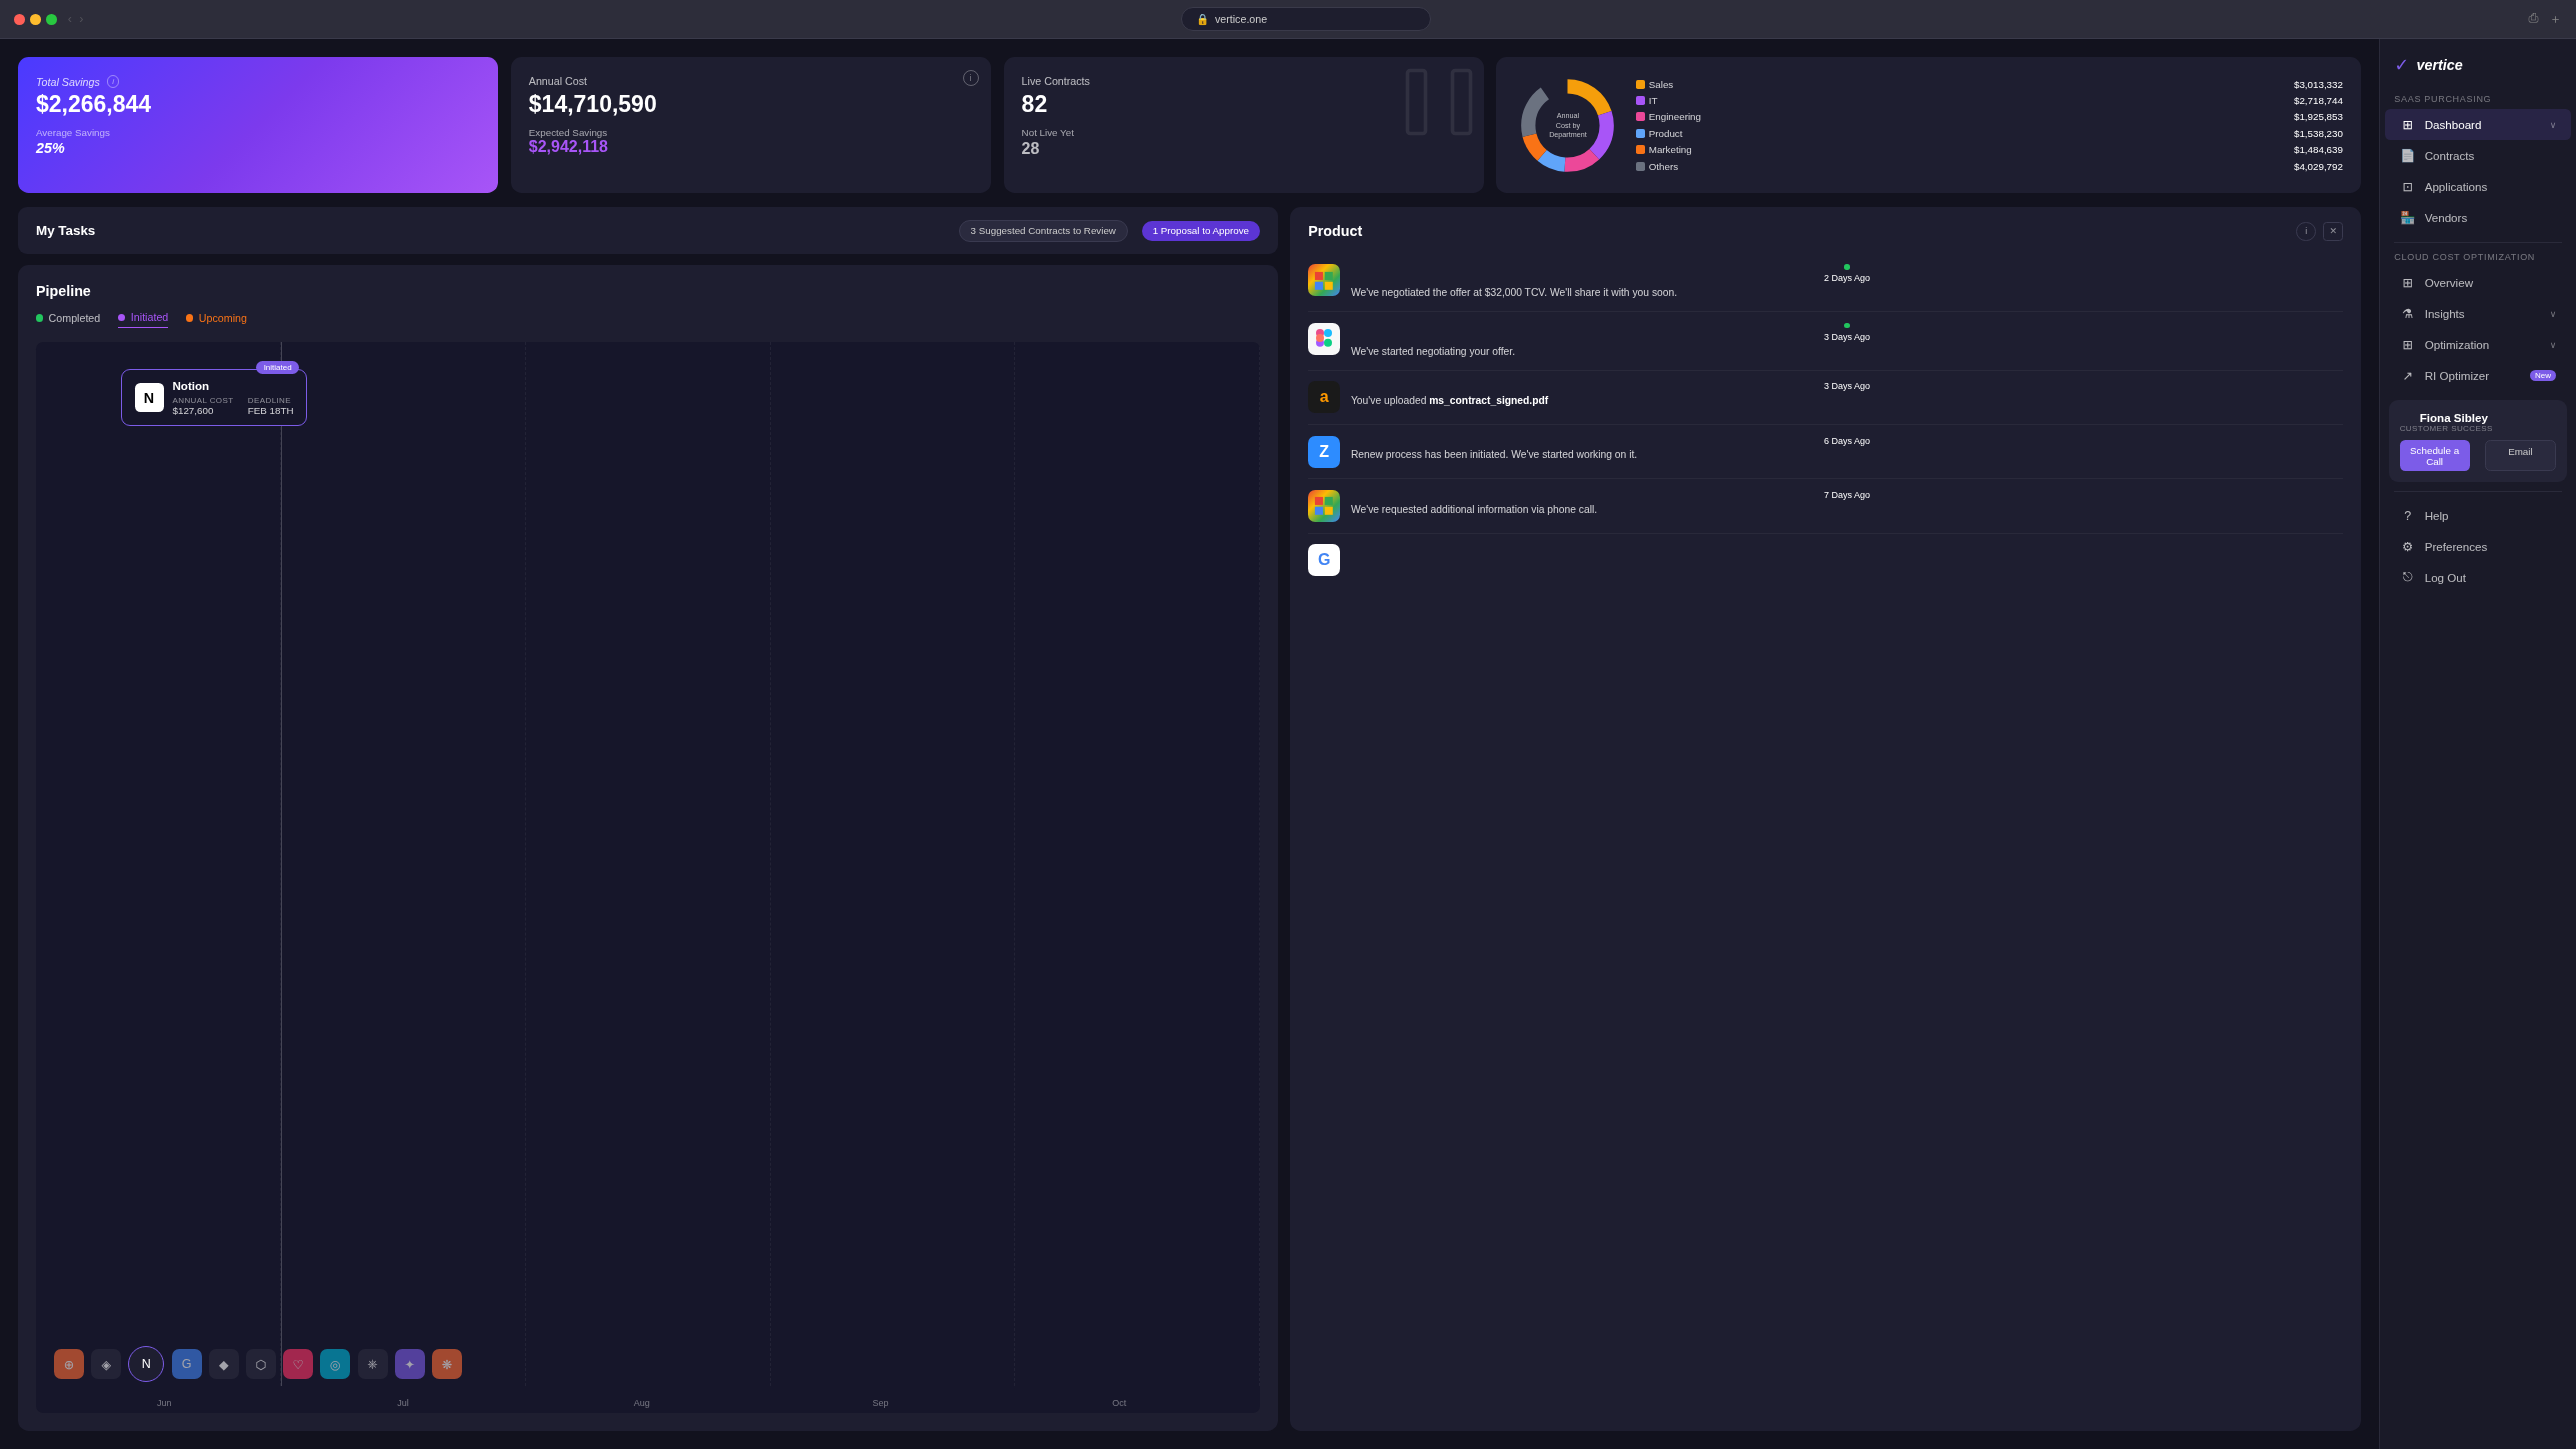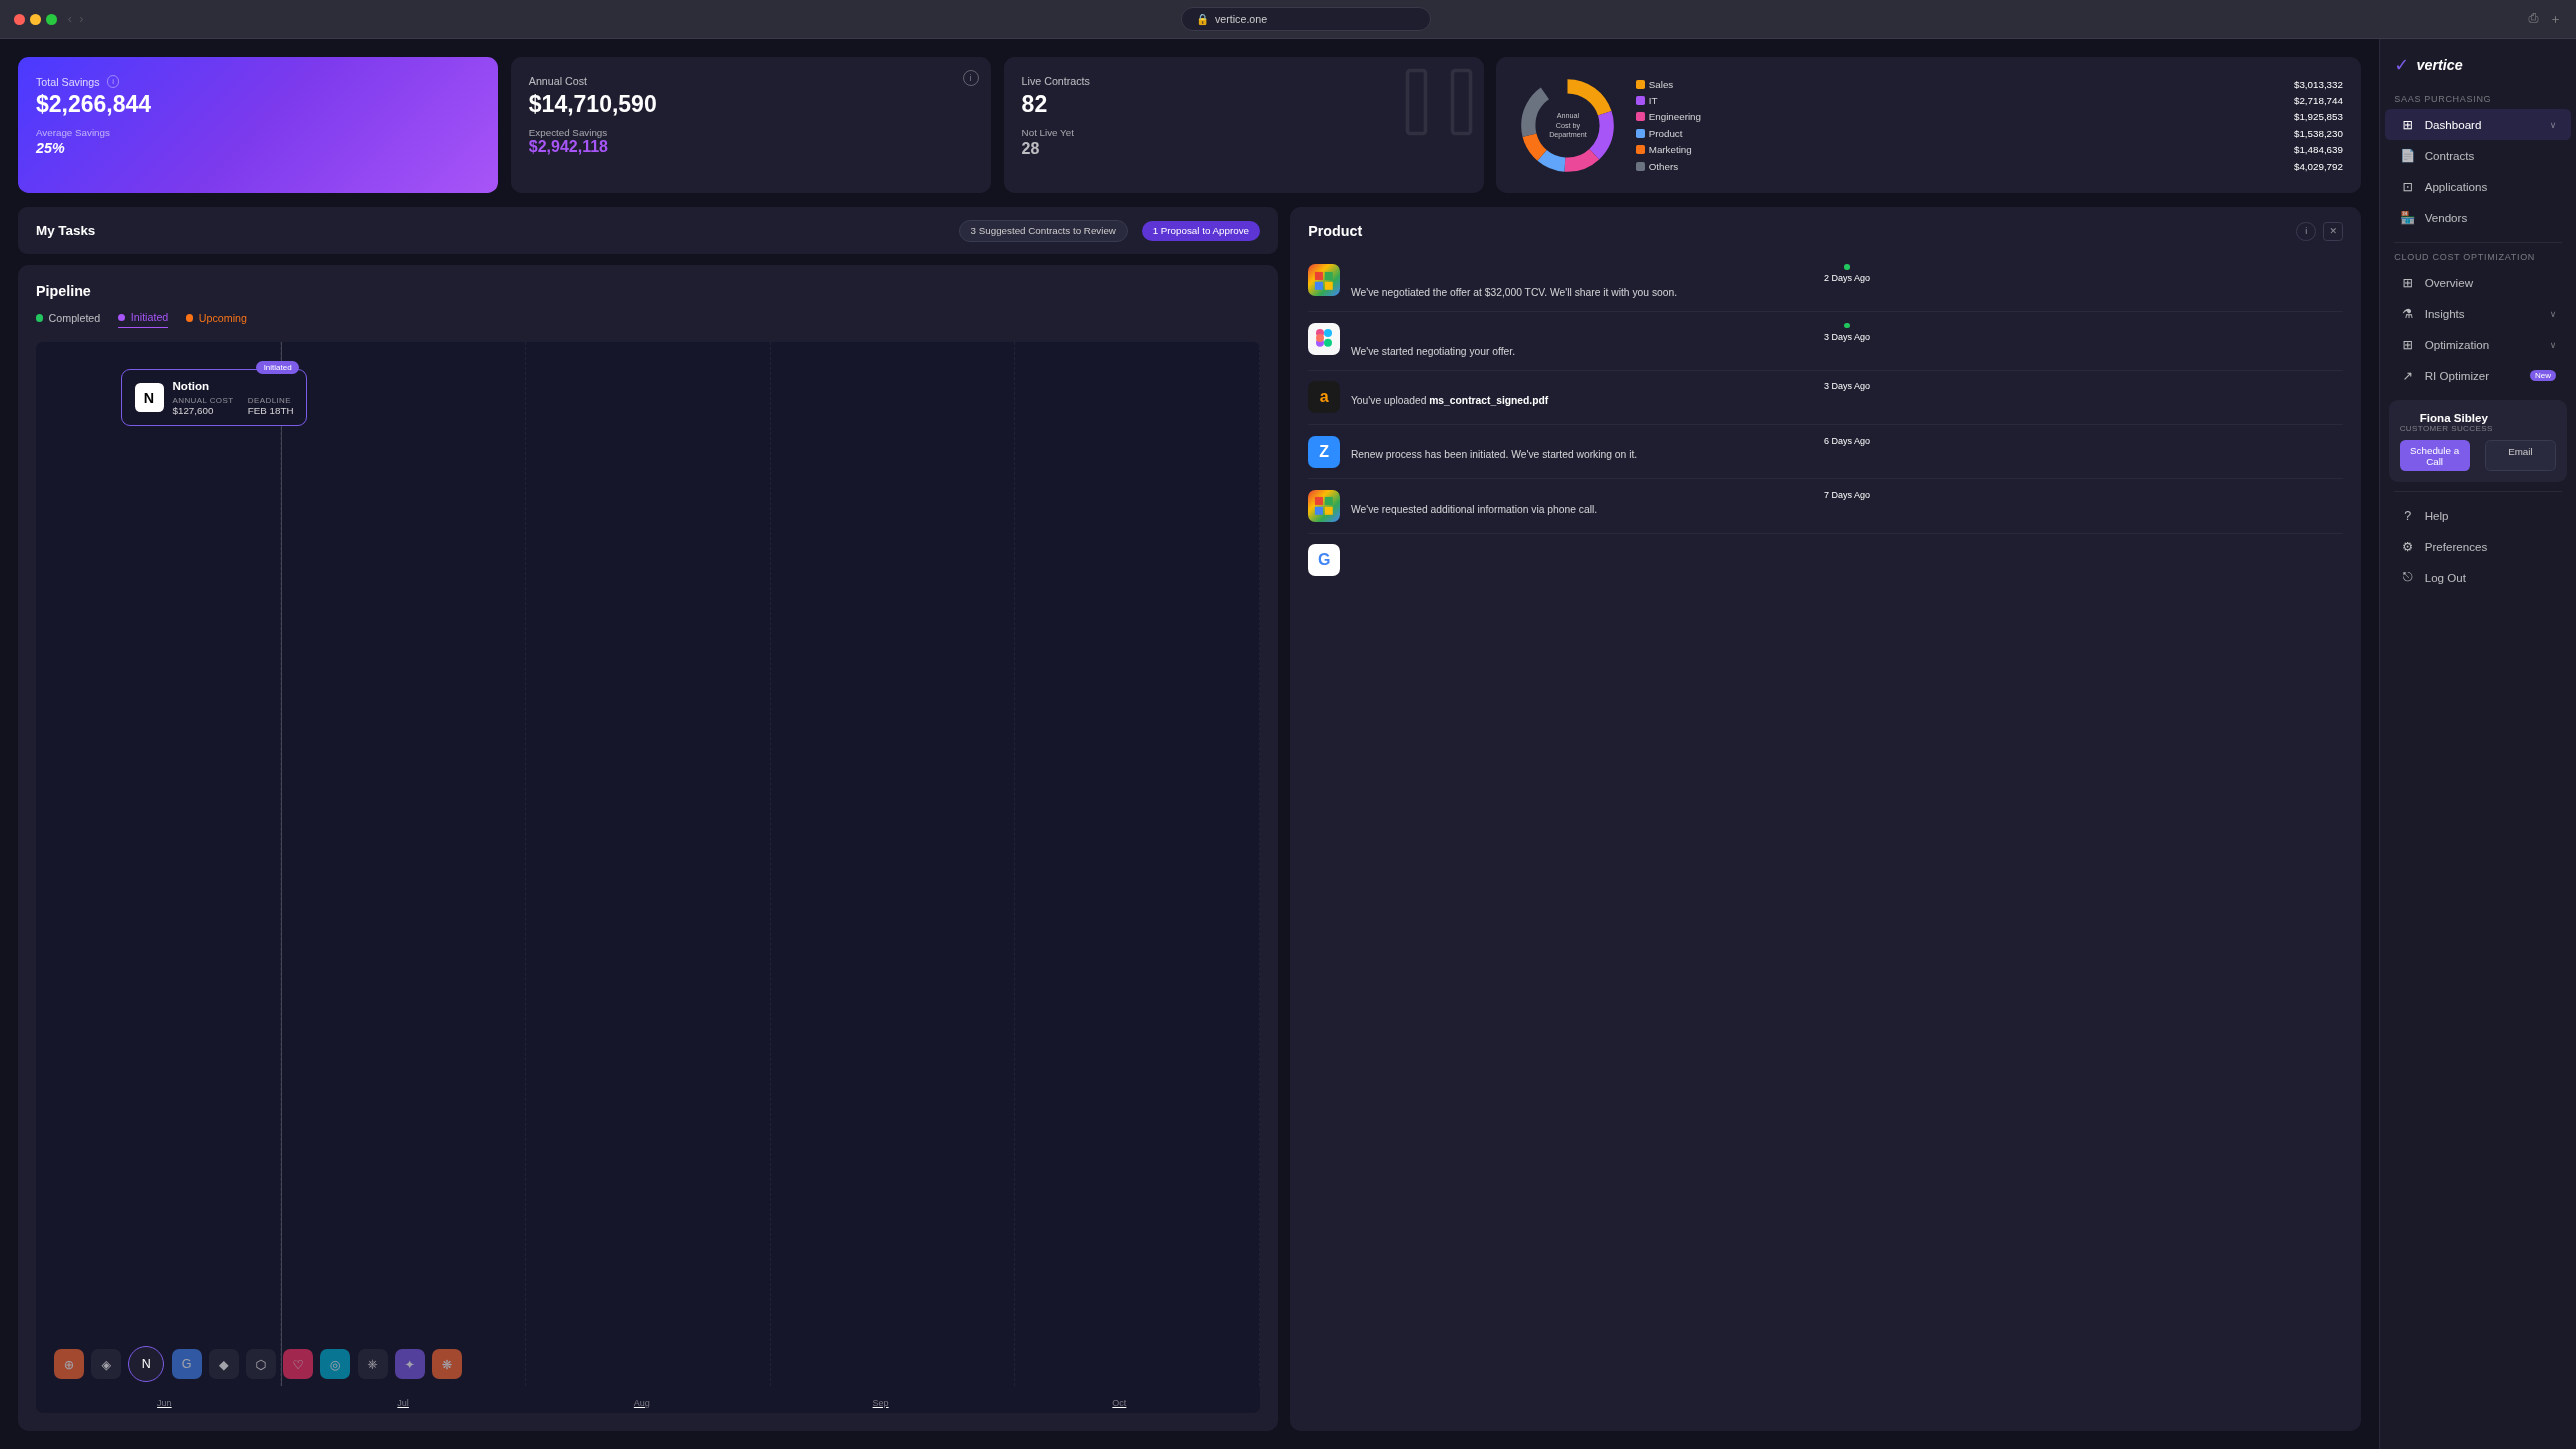--- a/index.html
+++ b/index.html
@@ -104,21 +104,21 @@
     }
 
     .card-label {
       font-size: 10.7px;
       color: rgba(255,255,255,0.7);
       margin-bottom: 3.6px;
       display: flex;
       align-items: center;
       gap: 3.6px;
     }
-    .card-gradient .card-label { color: rgba(255,255,255,0.8); }
+    .card-gradient .card-label { color: rgba(255,255,255,0.8); font-style: italic; }
 
     .card-value {
       font-size: 23px;
       font-weight: 700;
       color: #fff;
       margin-bottom: 9px;
     }
 
     .card-sub-label {
       font-size: 9.8px;
@@ -338,21 +338,20 @@
       flex: 1;
       border-right: 0.9px dashed rgba(255,255,255,0.06);
     }
 
     .timeline-labels {
       position: absolute;
       bottom: 5.4px;
       left: 0; right: 12px;
       display: flex;
       padding: 0 9px;
-      text-decoration: underline;
     }
 
     .timeline-label {
       flex: 1;
       text-align: center;
       font-size: 9px;
       color: rgba(255,255,255,0.4);
     }
 
     

